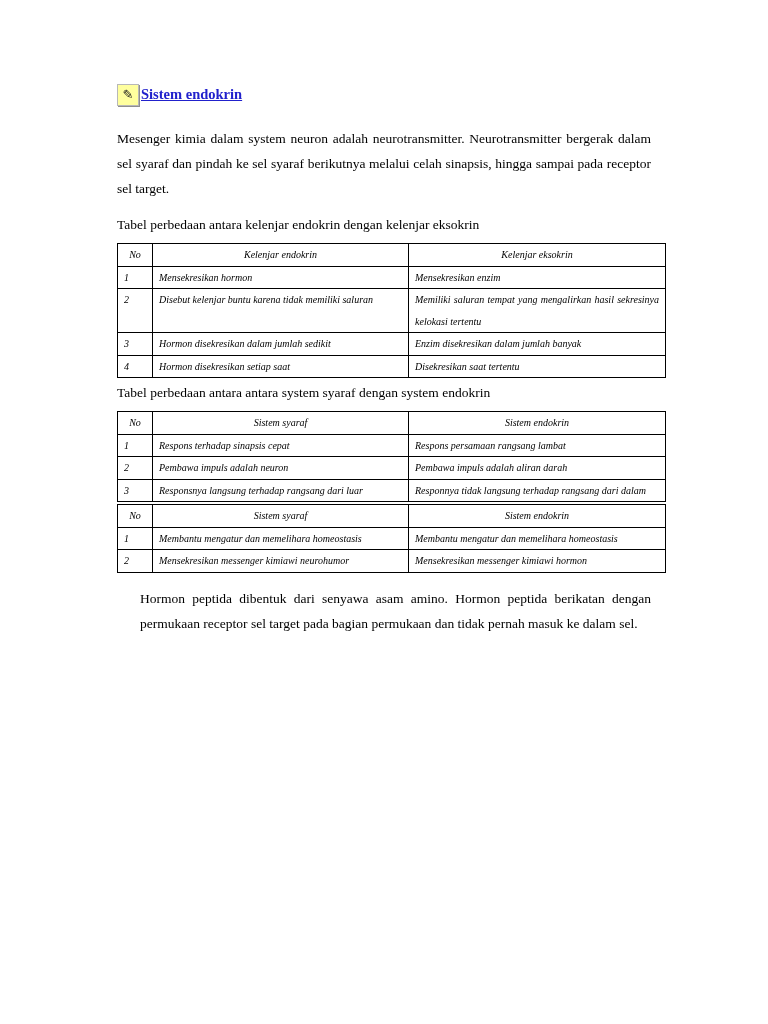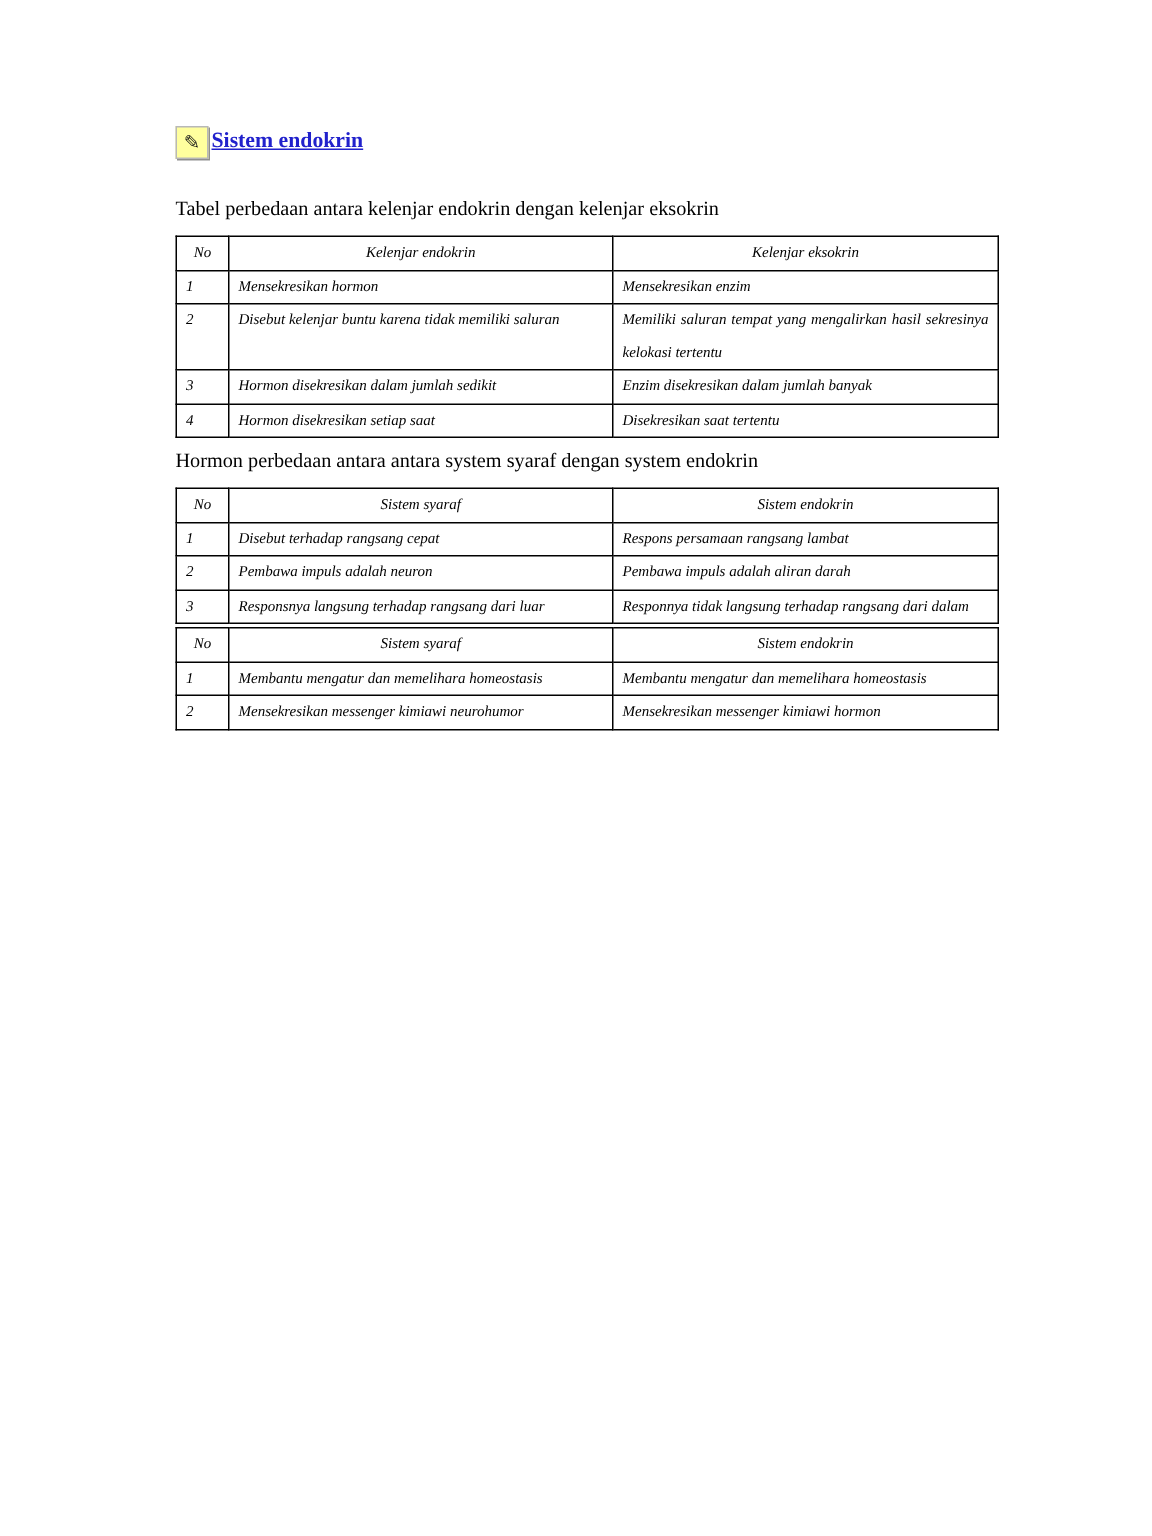--- a/index.html
+++ b/index.html
@@ -26,21 +26,21 @@
     text-decoration:underline; cursor:pointer;
   }
 
   p.body {
     font-size:13.5px; line-height:25px;
     width:534px; margin:0; text-align:justify;
   }
   p.body.noj { text-align:left; }
 
   .caption { font-size:13.5px; line-height:25px; margin:0 0 6px 0; }
-  .caption.first { }
+  .caption.first { margin-top:11px; }
   .caption.tight { margin-top:1px; }
 
   table.doc {
     border-collapse:collapse; table-layout:fixed;
     width:548px; margin:0 0 2px 0;
   }
   table.doc col.c-no { width:35px; }
   table.doc col.c-a  { width:256px; }
   table.doc col.c-b  { width:257px; }
   table.doc td {
@@ -63,20 +63,21 @@
 </head>
 <body>
 
 <div class="page">
 
   <div class="title-row">
     <span class="bookmark-icon">✎</span>
     <a class="title-link">Sistem endokrin</a>
   </div>
 
+  <p class="body">Mesenger kimia dalam system neuron adalah neurotransmitter. Neurotransmitter bergerak dalam sel syaraf dan pindah ke sel syaraf berikutnya melalui celah sinapsis, hingga sampai pada receptor sel target.</p>
 
   <div class="caption first">Tabel perbedaan antara kelenjar endokrin dengan kelenjar eksokrin</div>
 
   <table class="doc">
     <colgroup>
         <col class="c-no">
         <col class="c-a">
         <col class="c-b">
       </colgroup>
     <tbody>
@@ -101,37 +102,37 @@
       <td class="cell">Enzim disekresikan dalam jumlah banyak</td>
     </tr>
     <tr>
       <td class="no">4</td>
       <td class="cell">Hormon disekresikan setiap saat</td>
       <td class="cell">Disekresikan saat tertentu</td>
     </tr>
   </tbody>
     </table>
 
-  <div class="caption tight">Hormon perbedaan antara antara system syaraf dengan system endokrin</div>
+  <div class="caption tight">Tabel perbedaan antara antara system syaraf dengan system endokrin</div>
 
   <table class="doc">
     <colgroup>
         <col class="c-no">
         <col class="c-a">
         <col class="c-b">
       </colgroup>
     <tbody>
         <tr>
       <td class="hdr">No</td>
       <td class="hdr">Sistem syaraf</td>
       <td class="hdr">Sistem endokrin</td>
     </tr>
     <tr>
       <td class="no">1</td>
-      <td class="cell">Disebut terhadap rangsang cepat</td>
+      <td class="cell">Respons terhadap sinapsis cepat</td>
       <td class="cell">Respons persamaan rangsang lambat</td>
     </tr>
     <tr>
       <td class="no">2</td>
       <td class="cell">Pembawa impuls adalah neuron</td>
       <td class="cell">Pembawa impuls adalah aliran darah</td>
     </tr>
     <tr>
       <td class="no">3</td>
       <td class="cell">Responsnya langsung terhadap rangsang dari luar</td>
@@ -160,14 +161,15 @@
     </tr>
     <tr>
       <td class="no">2</td>
       <td class="cell">Mensekresikan messenger kimiawi neurohumor</td>
       <td class="cell">Mensekresikan messenger kimiawi hormon</td>
     </tr>
   </tbody>
     </table>
 
 
+  <p class="closing">Hormon peptida dibentuk dari senyawa asam amino. Hormon peptida berikatan dengan permukaan receptor sel target pada bagian permukaan dan tidak pernah masuk ke dalam sel.</p>
 
 </div>
 
 </body></html>

